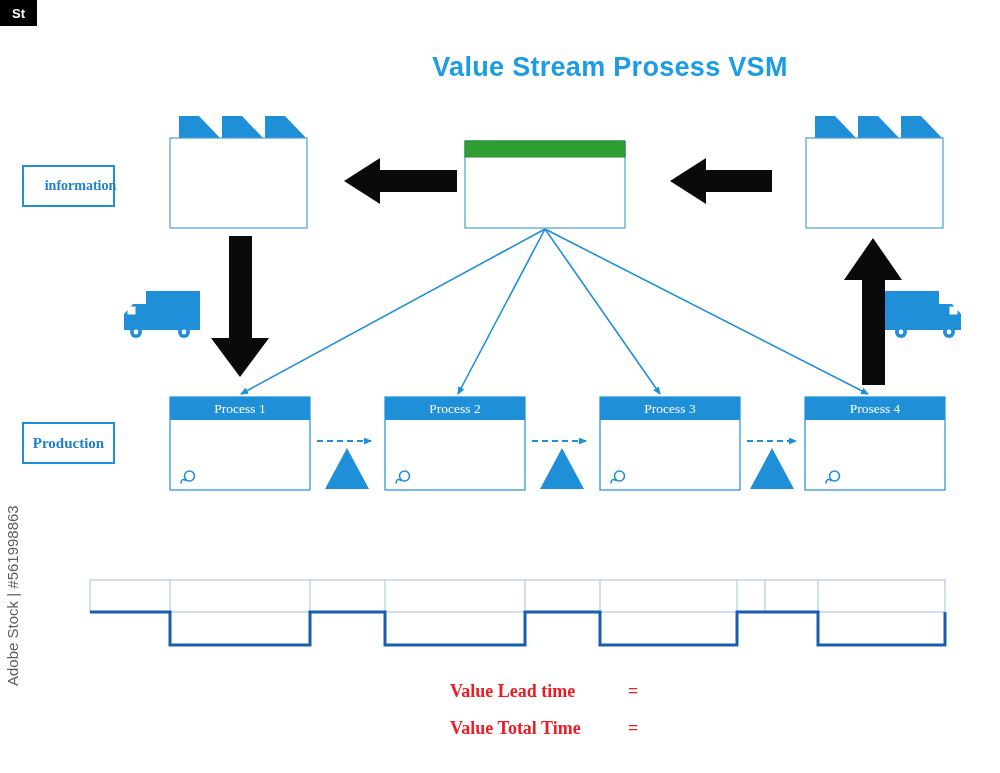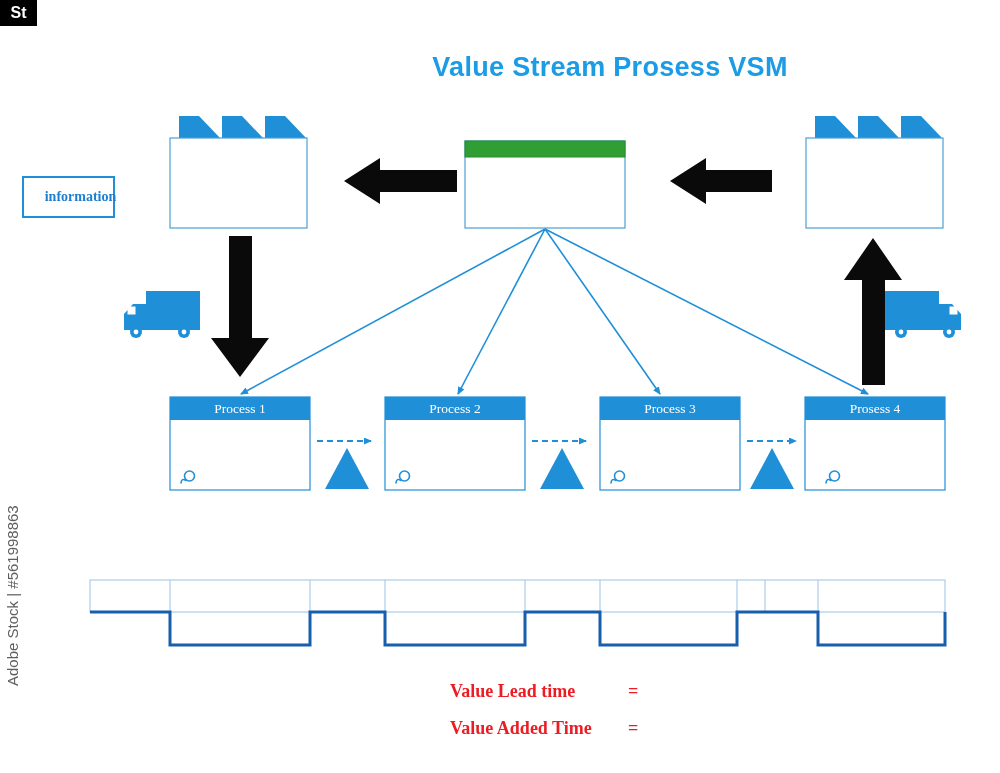--- a/index.html
+++ b/index.html
@@ -15,55 +15,58 @@
     font-size:27px; font-weight:bold; color:#1b9ce4; letter-spacing:0.3px;
     font-family:"Liberation Sans", sans-serif;
   }
 
   .label-box {
     position:absolute; width:93px; height:42px;
     border:2px solid #1f8fd8; color:#1f7fd0; background:#ffffff;
     display:flex; align-items:center; justify-content:center;
     font-family:"Liberation Serif", serif; font-weight:bold;
   }
-  .info-box { left:22px; top:176px; font-size:14px;padding-left:24px; }
+  .info-box { left:22px; top:165px; font-size:14px;padding-left:24px; }
   .prod-box { left:22px; top:422px; font-size:15px; }
 
   .red-text {
     position:absolute; color:#ec1c24; font-family:"Liberation Serif", serif;
     font-weight:bold; font-size:18px; white-space:nowrap;
   }
   .red-l1 { left:450px; top:681px; }
   .red-e1 { left:628px; top:681px; }
   .red-l2 { left:450px; top:718px; }
   .red-e2 { left:628px; top:718px; }
 
   .wm-logo {
     position:absolute; left:0; top:0; width:37px; height:26px; background:#000000;
     color:#ffffff; display:flex; align-items:center; justify-content:center;
-    font-size:16px; font-weight:bold; font-family:"Liberation Sans", sans-serif;
+    font-size:13px; font-weight:bold; font-family:"Liberation Sans", sans-serif;
   }
   .watermark {
     position:absolute; left:4px; top:686px; transform:rotate(-90deg);
     transform-origin:0 0; font-size:15px; color:#5e5e5e; white-space:nowrap;
     font-family:"Liberation Sans", sans-serif;
   }
 </style>
 </head>
 <body>
 
 <div class="canvas">
 
   <div class="wm-logo">St</div>
   <div class="watermark">Adobe Stock | #561998863</div>
 
   <div class="title">Value Stream Prosess VSM</div>
 
   <div class="label-box info-box">
     <span>information</span>
+  </div>
+  <div class="label-box prod-box">
+    <span>Production</span>
   </div>
 
   <svg class="diagram-svg" width="1000" height="773" viewBox="0 0 1000 773">
     <defs>
       <marker id="arrB" markerWidth="9" markerHeight="9" refX="7" refY="3.5" orient="auto" markerUnits="userSpaceOnUse">
         <path d="M0,0 L8,3.5 L0,7 Z" fill="#1f8fd8"></path>
       </marker>
       <symbol id="op-icon" viewBox="0 0 20 18">
         <circle cx="11.5" cy="8" r="5" fill="none" stroke="#1f8fd8" stroke-width="1.6"></circle>
         <path d="M3,15 Q3.5,9.5 8,12.5" fill="none" stroke="#1f8fd8" stroke-width="1.6" stroke-linecap="round"></path>
@@ -162,16 +165,16 @@
       <line x1="600" y1="580" x2="600" y2="612" stroke="#9dc3e6" stroke-width="1"></line>
       <line x1="737" y1="580" x2="737" y2="612" stroke="#9dc3e6" stroke-width="1"></line>
       <line x1="765" y1="580" x2="765" y2="612" stroke="#9dc3e6" stroke-width="1"></line>
       <line x1="818" y1="580" x2="818" y2="612" stroke="#9dc3e6" stroke-width="1"></line>
       <path d="M90,612 H170 V645 H310 V612 H385 V645 H525 V612 H600 V645 H737 V612 H818 V645 H945 V612" fill="none" stroke="#175fad" stroke-width="3"></path>
     </g>
   </svg>
 
   <span class="red-text red-l1">Value Lead time</span>
   <span class="red-text red-e1">=</span>
-  <span class="red-text red-l2">Value Added Time</span>
+  <span class="red-text red-l2">Value Total Time</span>
   <span class="red-text red-e2">=</span>
 
 </div>
 
 </body></html>

